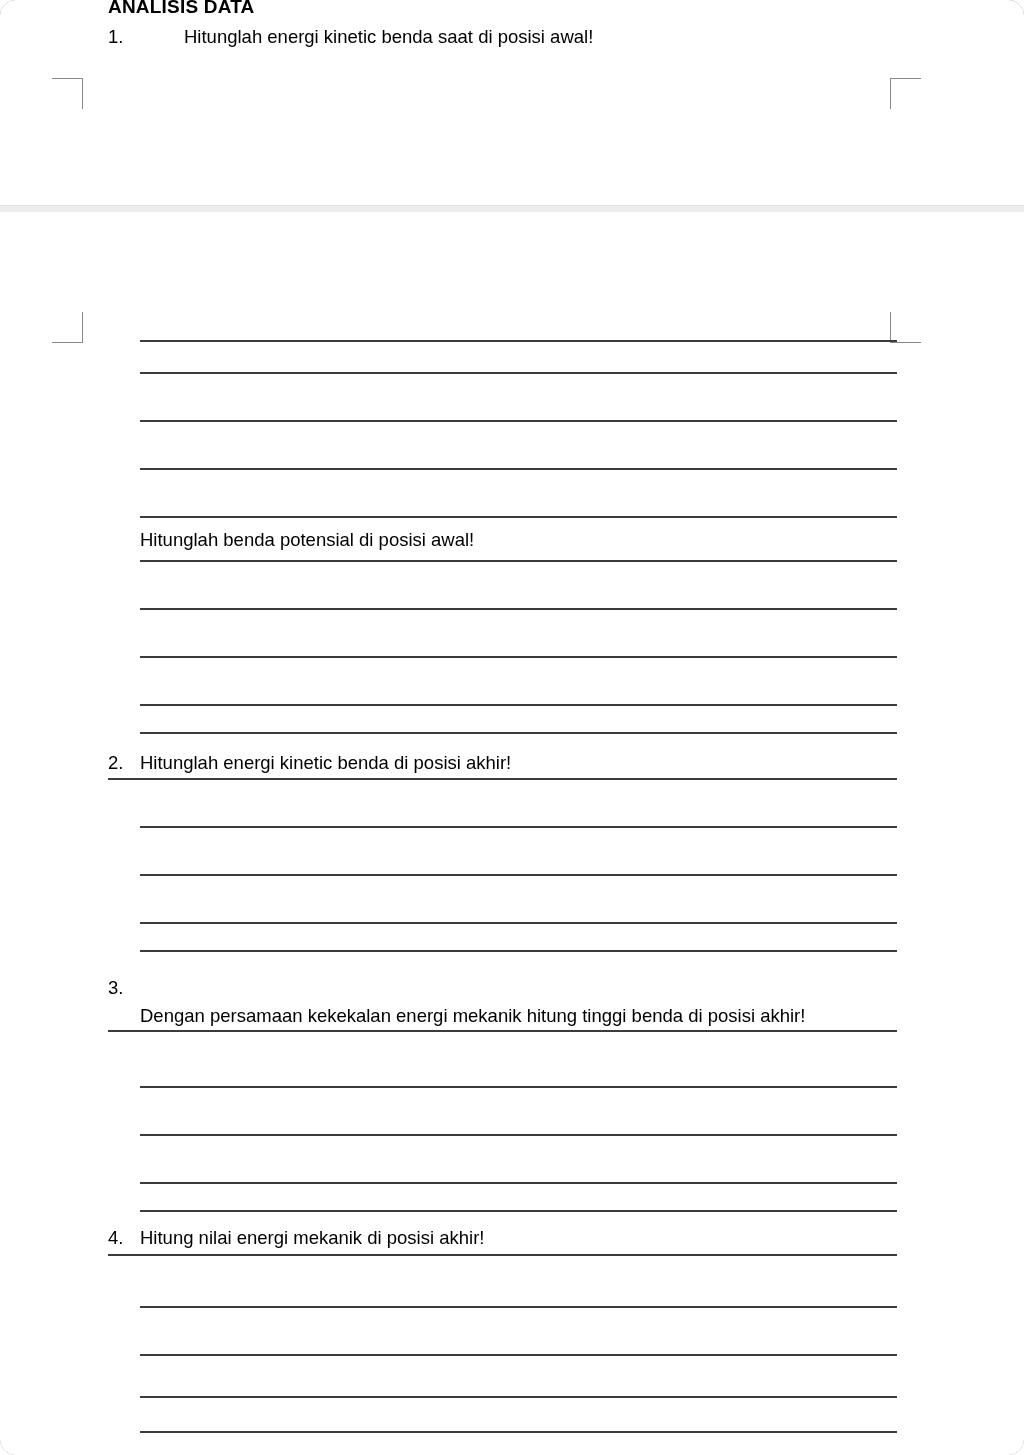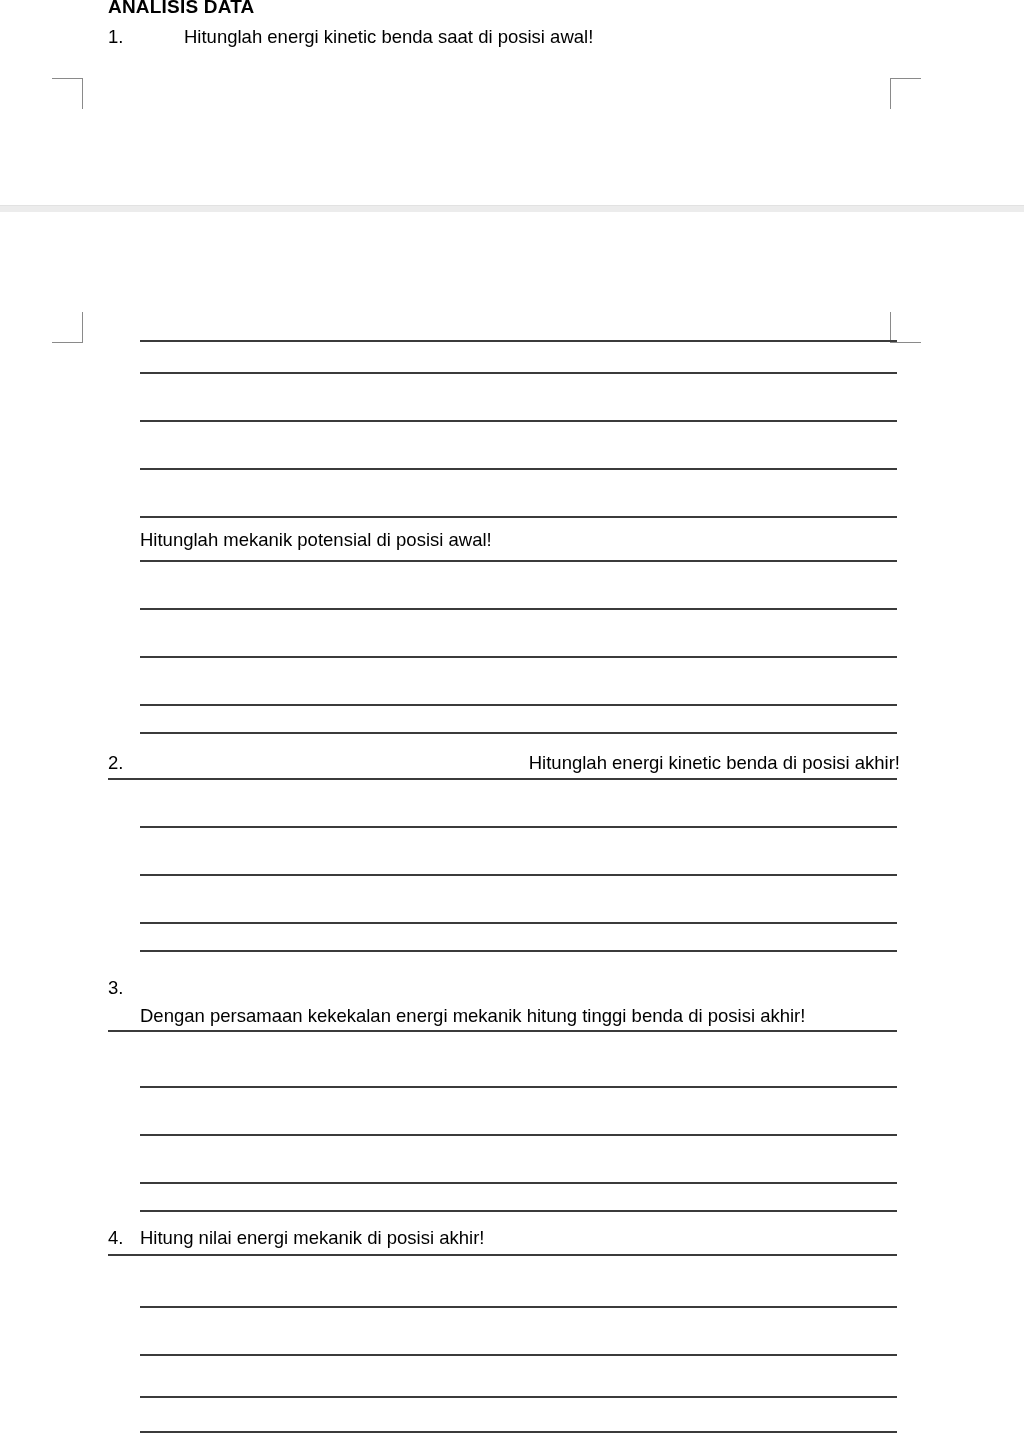--- a/index.html
+++ b/index.html
@@ -13,20 +13,21 @@
     color: #000000;
     -webkit-font-smoothing: antialiased;
   }
 
   .doc {
     position: relative;
     width: 1024px;
     height: 1455px;
     overflow: hidden;
     background: #737373;
+    border-radius: 16px;
   }
 
   
   .page {
     position: absolute;
     left: 0;
     width: 1024px;
     background: #ffffff;
   }
   .page-one   { top: -1405px; height: 1610px; }
@@ -135,23 +136,23 @@
         <div class="rule rule-indent" style="top: 1210px;"></div>
         <div class="rule rule-full" style="top: 1254px;"></div>
         <div class="rule rule-indent" style="top: 1306px;"></div>
         <div class="rule rule-indent" style="top: 1354px;"></div>
         <div class="rule rule-indent" style="top: 1396px;"></div>
         <div class="rule rule-indent" style="top: 1431px;"></div>
       </div>
     <div id="text-layer">
         <div class="qnum" style="left: 108px; top: 24px;">1.</div>
         <div class="qtext" style="left: 140px; top: 24px; width: 760px; margin-left: 44px;">Hitunglah energi kinetic benda saat di posisi awal!</div>
-        <div class="qtext" style="left: 140px; top: 527px; width: 760px;">Hitunglah mekanik potensial di posisi awal!</div>
+        <div class="qtext" style="left: 140px; top: 527px; width: 760px;">Hitunglah benda potensial di posisi awal!</div>
         <div class="qnum" style="left: 108px; top: 750px;">2.</div>
-        <div class="qtext" style="left: 140px; top: 750px; width: 760px; text-align: right;">Hitunglah energi kinetic benda di posisi akhir!</div>
+        <div class="qtext" style="left: 140px; top: 750px; width: 760px;">Hitunglah energi kinetic benda di posisi akhir!</div>
         <div class="qnum" style="left: 108px; top: 975px;">3.</div>
         <div class="qtext" style="left: 140px; top: 1003px; width: 740px;">Dengan persamaan kekekalan energi mekanik hitung tinggi benda di posisi akhir!</div>
         <div class="qnum" style="left: 108px; top: 1225px;">4.</div>
         <div class="qtext" style="left: 140px; top: 1225px; width: 760px;">Hitung nilai energi mekanik di posisi akhir!</div>
       </div>
 
   </div>
 </div>
 
 </body></html>

